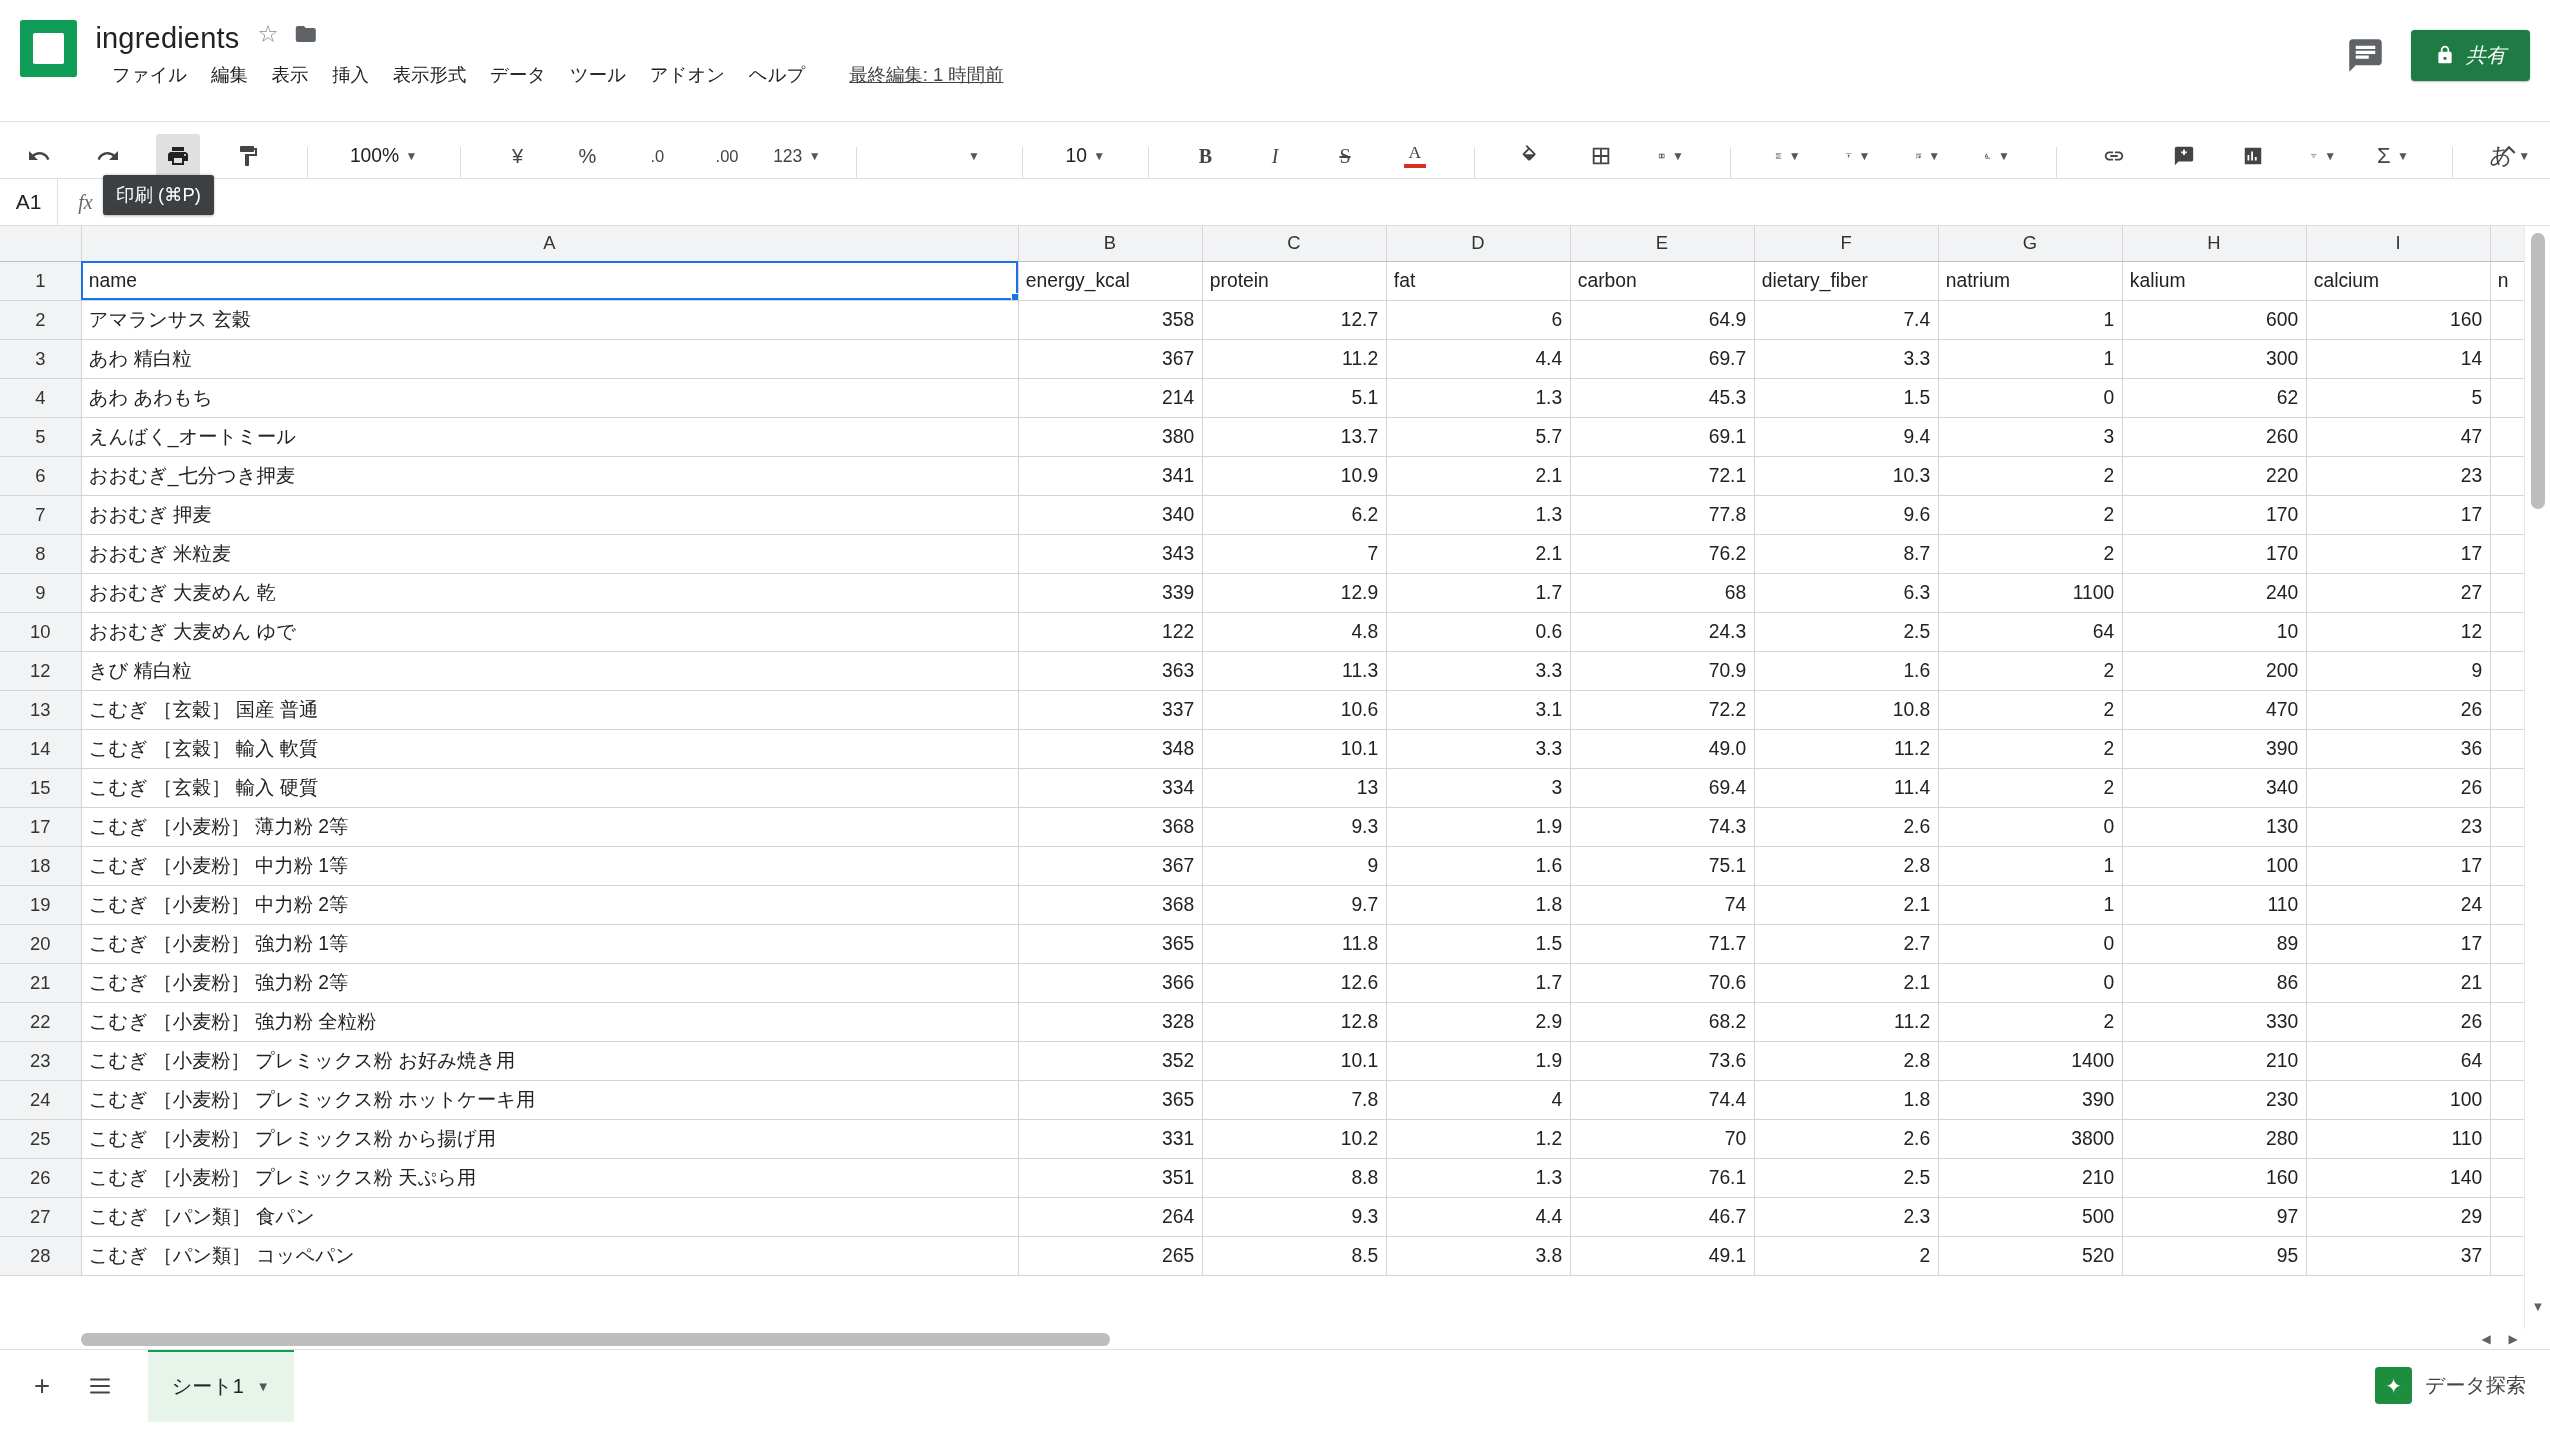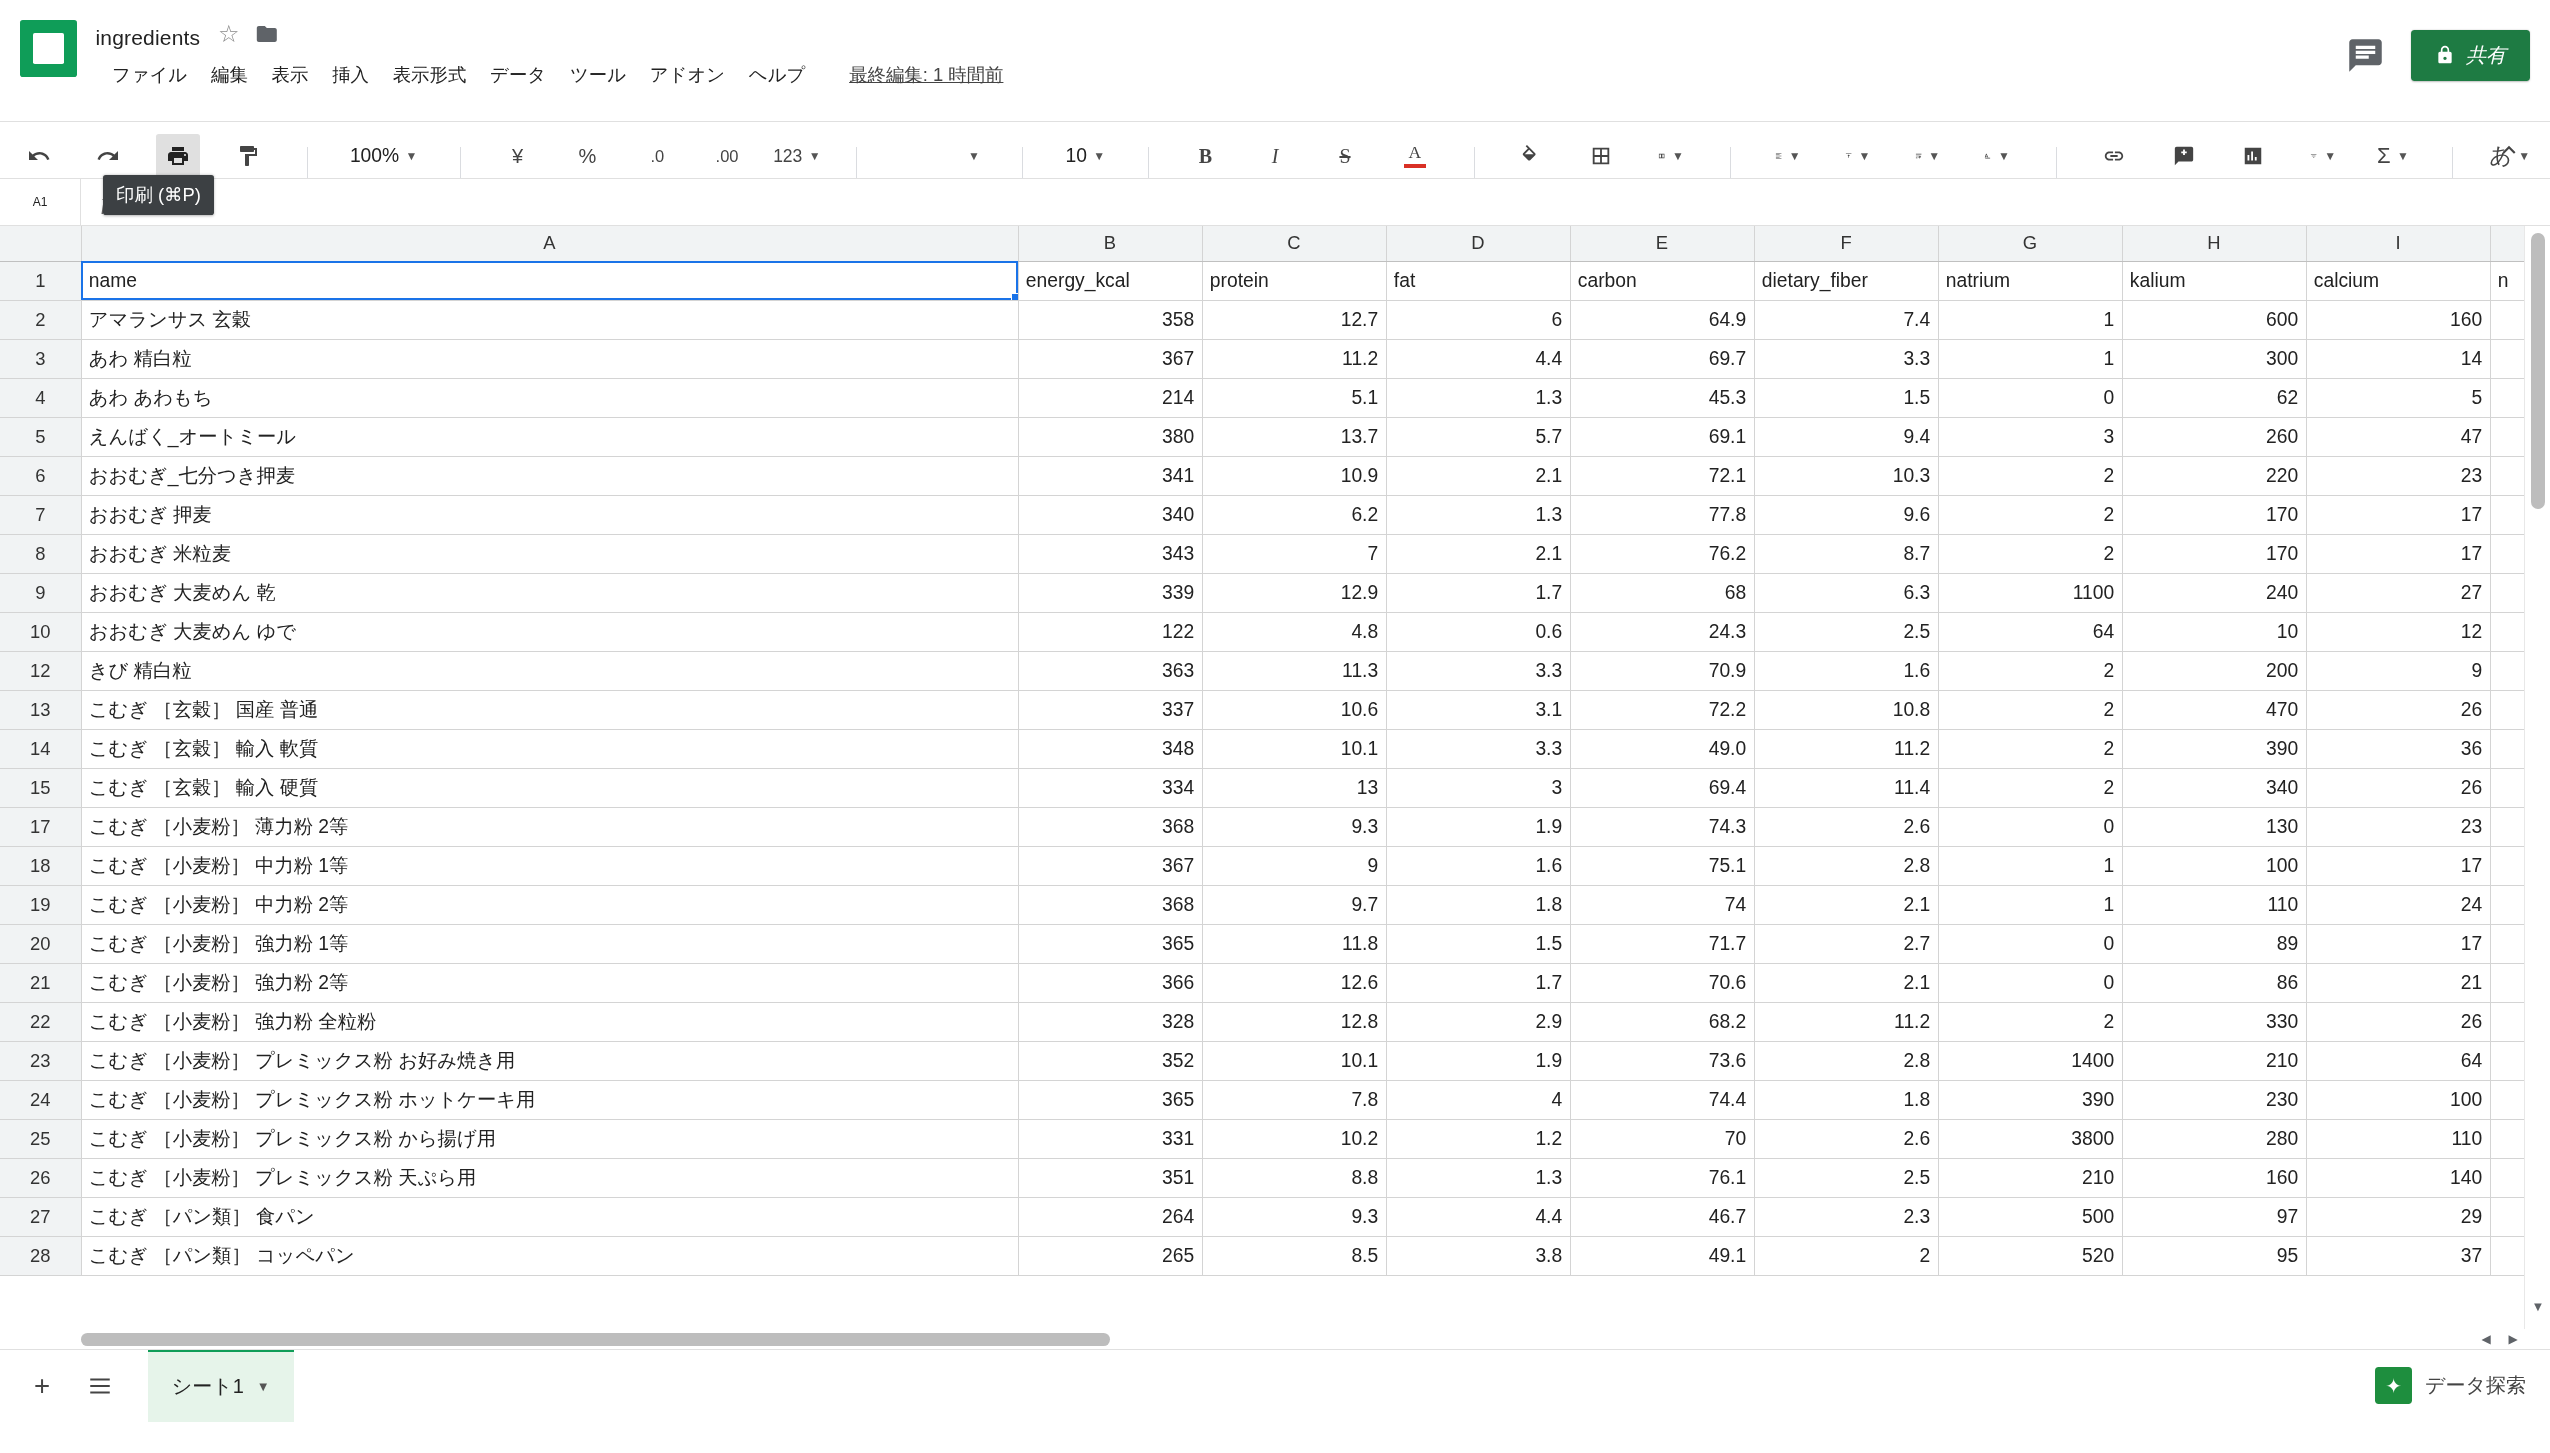--- a/index.html
+++ b/index.html
@@ -42,21 +42,21 @@
   .doc-logo .grid-lines i {
     position: absolute; background: #0f9d58;
   }
   .doc-logo .grid-lines i.h1 { left: 0; top: 9.2px; width: 31px; height: 2.8px; }
   .doc-logo .grid-lines i.h2 { left: 0; top: 19.3px; width: 31px; height: 2.8px; }
   .doc-logo .grid-lines i.v1 { left: 11px; top: 0; width: 2.8px; height: 31px; }
 
   .title-block { flex: 1 1 auto; min-width: 0; }
   .title-row { display: flex; align-items: center; height: 42px; }
   .doc-title {
-    font-size: 21px; color: #222; letter-spacing: 0.2px;
+    font-size: 29px; color: #222; letter-spacing: 0.2px;
     padding-right: 13px; white-space: nowrap; margin-top: 8px;
   }
   .icon-btn-plain {
     width: 31px; height: 31px; margin-right: 7.3px;
     display: flex; align-items: center; justify-content: center;
     color: #5f6368;
   }
   .star { font-size: 24px; color: #8a8a8a; line-height: 1; }
   .folder-icon svg { display: block; }
 
@@ -165,24 +165,24 @@
   
   .formula-bar {
     display: flex; align-items: center;
     height: 48px;
     border-top: 0.9px solid #e0e0e0;
     border-bottom: 0.9px solid #e0e0e0;
     background: #fff;
     position: relative;
   }
   .namebox {
-    width: 81px; height: 100%;
+    width: 58px; height: 100%;
     border-right: 0.9px solid #e0e0e0;
     display: flex; align-items: center; justify-content: center;
-    font-size: 12px; color: #222; text-align: right;
+    font-size: 21px; color: #222; text-align: right;
   }
   .fx {
     width: 55px; text-align: center;
     font-style: italic; color: #666; font-size: 20px;
     font-family: "Liberation Serif", serif;
   }
   .formula-input {
     flex: 1 1 auto; font-size: 19.3px; color: #222;
     padding-left: 3.7px;
   }

